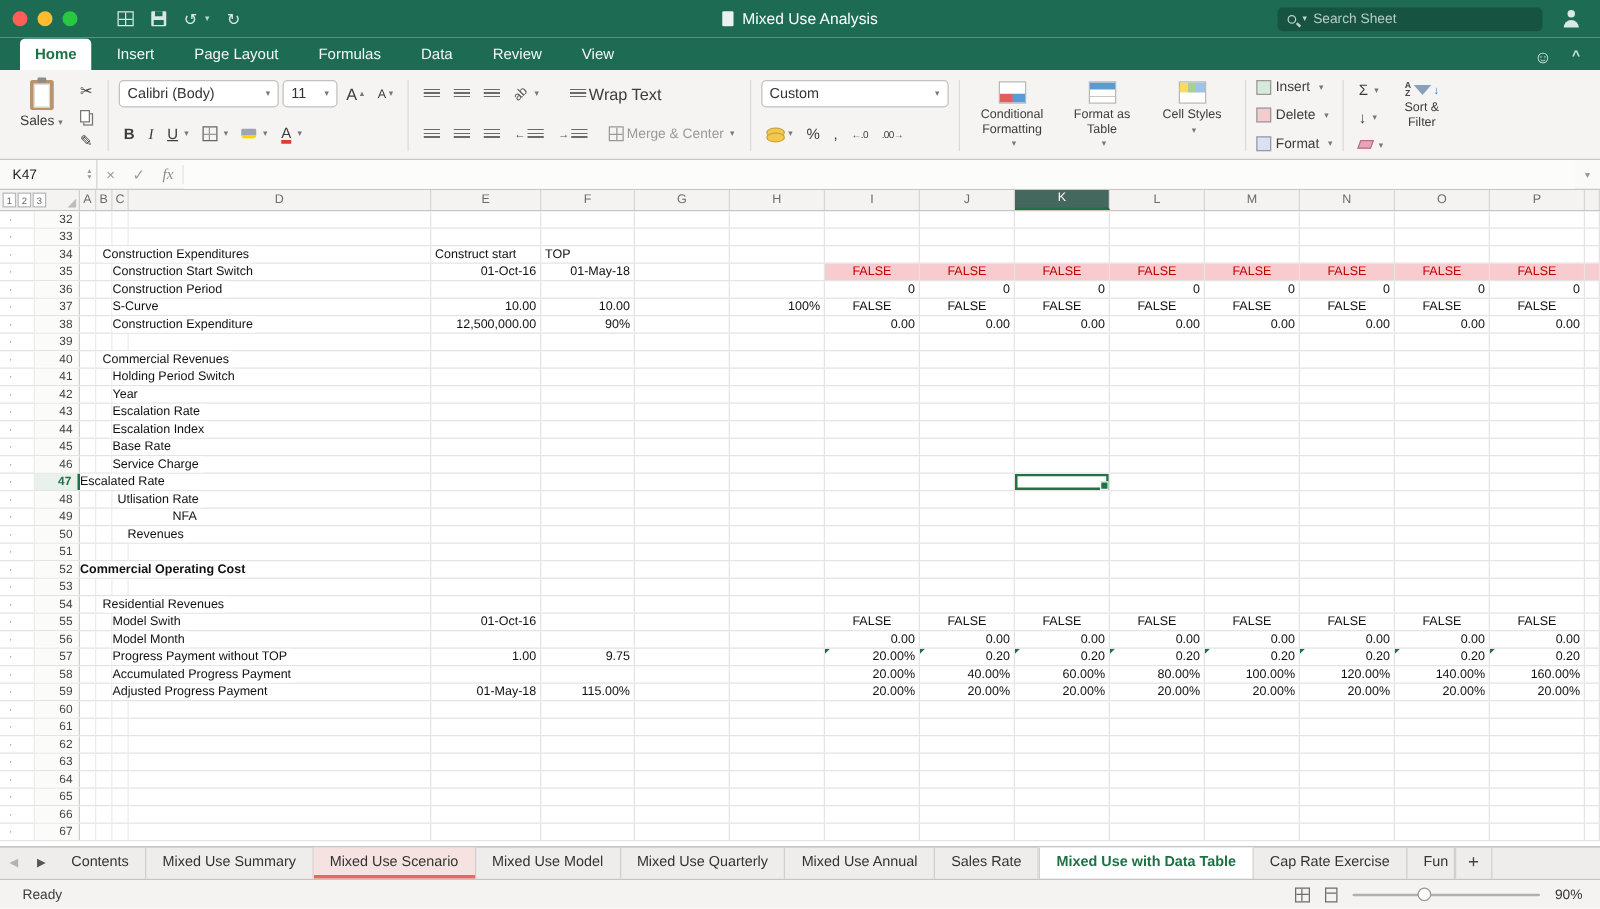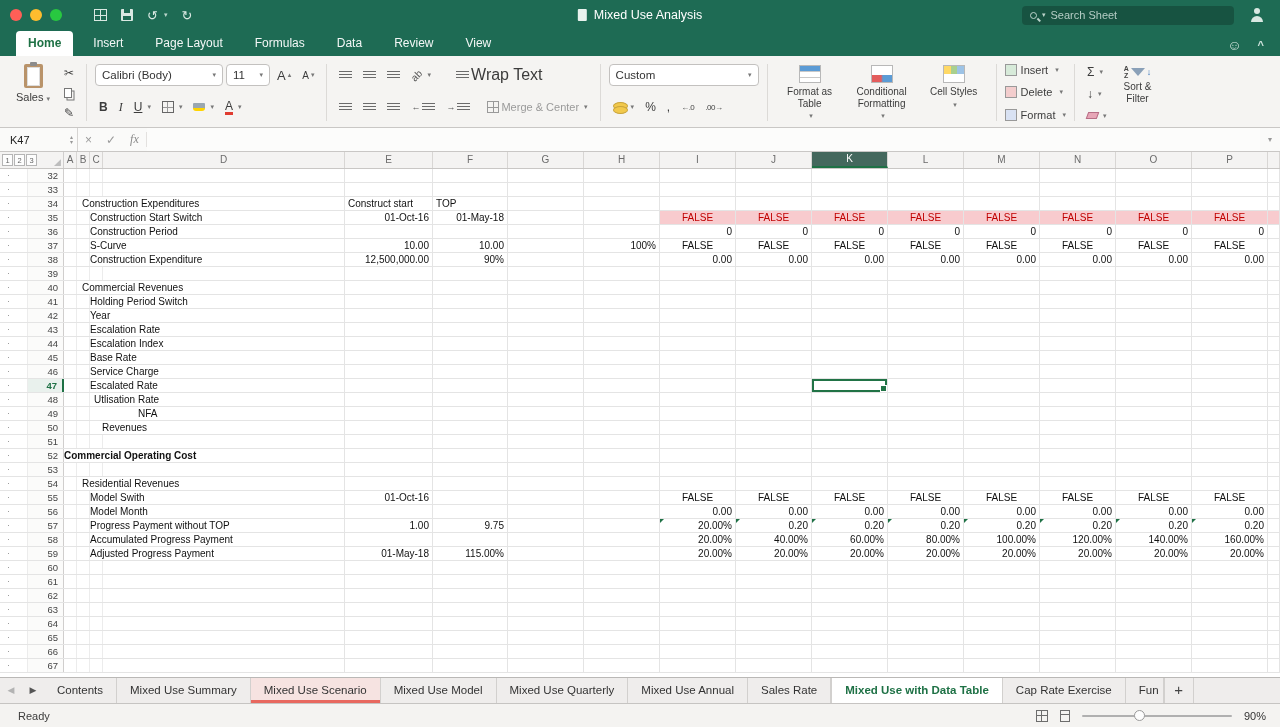--- a/index.html
+++ b/index.html
@@ -312,21 +312,21 @@
             <span class="al-ic"></span>
           </button>
         <button class="tinybtn">
             <span class="al-ic"></span>
           </button>
         <button class="tinybtn drop">
             <span class="rot">ab</span>
           </button>
         <button class="tinybtn" style="margin-left:14px;">
           <span class="al-ic"></span>
-          <span style="font-size:16px;text-align:center;">Wrap Text</span>
+          <span style="font-size:13px;text-align:center;">Wrap Text</span>
         </button>
       </div>
       <div class="rrow">
         <button class="tinybtn">
             <span class="al-ic"></span>
           </button>
         <button class="tinybtn">
             <span class="al-ic"></span>
           </button>
         <button class="tinybtn">
@@ -370,26 +370,26 @@
           </button>
         <button class="tinybtn">
             <span class="dectxt">.00→</span>
           </button>
       </div>
     </div>
     <div class="vsep"></div>
 
     <div class="rgroup hor">
       <div class="bigbtn drop">
+        <span class="cf-ic"></span>
+        <span>Conditional Formatting</span>
+      </div>
+      <div class="bigbtn drop">
         <span class="fat-ic"></span>
         <span>Format as Table</span>
-      </div>
-      <div class="bigbtn drop">
-        <span class="cf-ic"></span>
-        <span>Conditional Formatting</span>
       </div>
       <div class="bigbtn drop">
         <span class="cs-ic"></span>
         <span>Cell Styles</span>
       </div>
     </div>
     <div class="vsep"></div>
 
     <div class="rgroup">
       <div class="cellsrow drop">
@@ -741,21 +741,21 @@
           <div class="cell" style="width: 76px;"></div>
           <div class="cell" style="width: 76px;"></div>
           <div class="cell" style="width: 76px;"></div>
           <div class="cell" style="width: 76px;"></div>
           <div class="cell" style="width: 76px;"></div>
           <div class="cell" style="width: 12px;"></div>
         </div>
         <div class="grow">
           <div class="gut">·</div>
           <div class="rowhdr selrow">47</div>
-          <div class="labelcell"><span class="lab" style="margin-left: 26px;">Escalated Rate</span></div>
+          <div class="labelcell"><span class="lab" style="">Escalated Rate</span></div>
           <div class="cell" style="width: 88px;"></div>
           <div class="cell" style="width: 75px;"></div>
           <div class="cell" style="width: 76px;"></div>
           <div class="cell" style="width: 76px;"></div>
           <div class="cell" style="width: 76px;"></div>
           <div class="cell" style="width: 76px;"></div>
           <div class="cell sel" style="width: 76px;"></div>
           <div class="cell" style="width: 76px;"></div>
           <div class="cell" style="width: 76px;"></div>
           <div class="cell" style="width: 76px;"></div>

